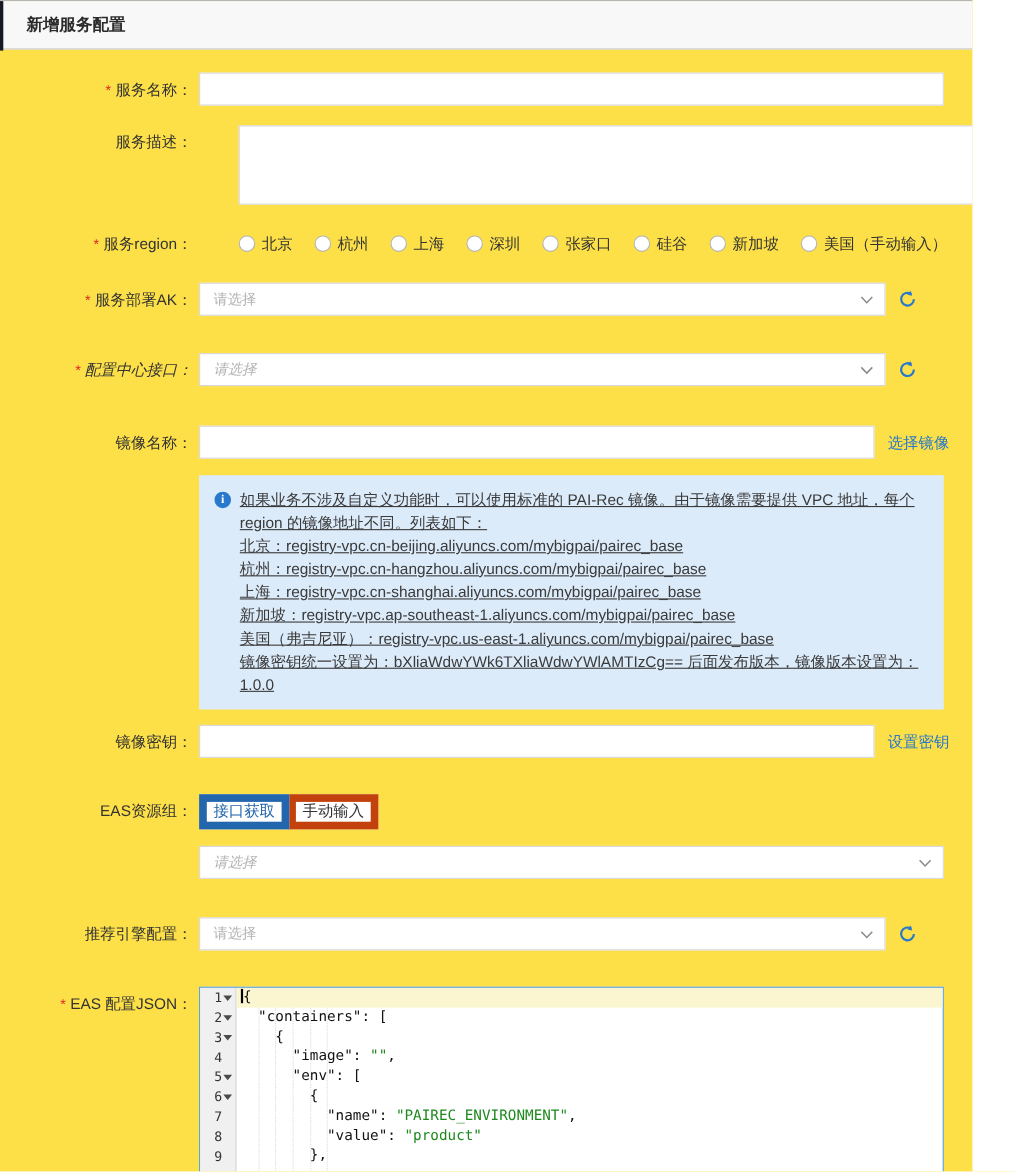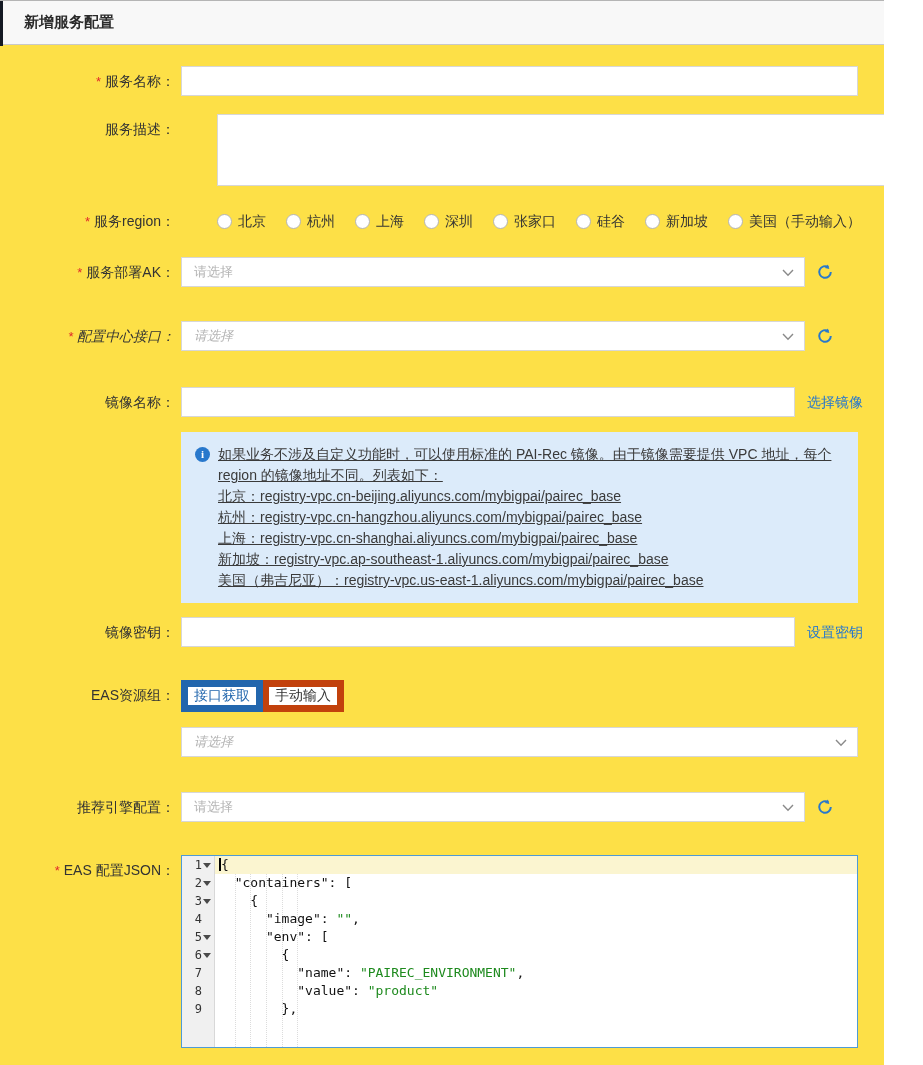--- a/index.html
+++ b/index.html
@@ -182,20 +182,21 @@
       <div class="control-col">
         <div class="info-box">
           <div class="info-icon">i</div>
           <div class="info-lines" id="info-lines">
               <div class="info-line">如果业务不涉及自定义功能时，可以使用标准的 PAI-Rec 镜像。由于镜像需要提供 VPC 地址，每个 region 的镜像地址不同。列表如下：</div>
               <div class="info-line">北京：registry-vpc.cn-beijing.aliyuncs.com/mybigpai/pairec_base</div>
               <div class="info-line">杭州：registry-vpc.cn-hangzhou.aliyuncs.com/mybigpai/pairec_base</div>
               <div class="info-line">上海：registry-vpc.cn-shanghai.aliyuncs.com/mybigpai/pairec_base</div>
               <div class="info-line">新加坡：registry-vpc.ap-southeast-1.aliyuncs.com/mybigpai/pairec_base</div>
               <div class="info-line">美国（弗吉尼亚）：registry-vpc.us-east-1.aliyuncs.com/mybigpai/pairec_base</div>
+              <div class="info-line">镜像密钥统一设置为：bXliaWdwYWk6TXliaWdwYWlAMTIzCg== 后面发布版本，镜像版本设置为：1.0.0</div>
             </div>
         </div>
       </div>
     </div>
 
     <div class="form-row mb33">
       <div class="label-col">镜像密钥：</div>
       <div class="control-col">
         <input class="txt-input narrow" type="text" value="" style="">
         <a class="link side-link">设置密钥</a>

